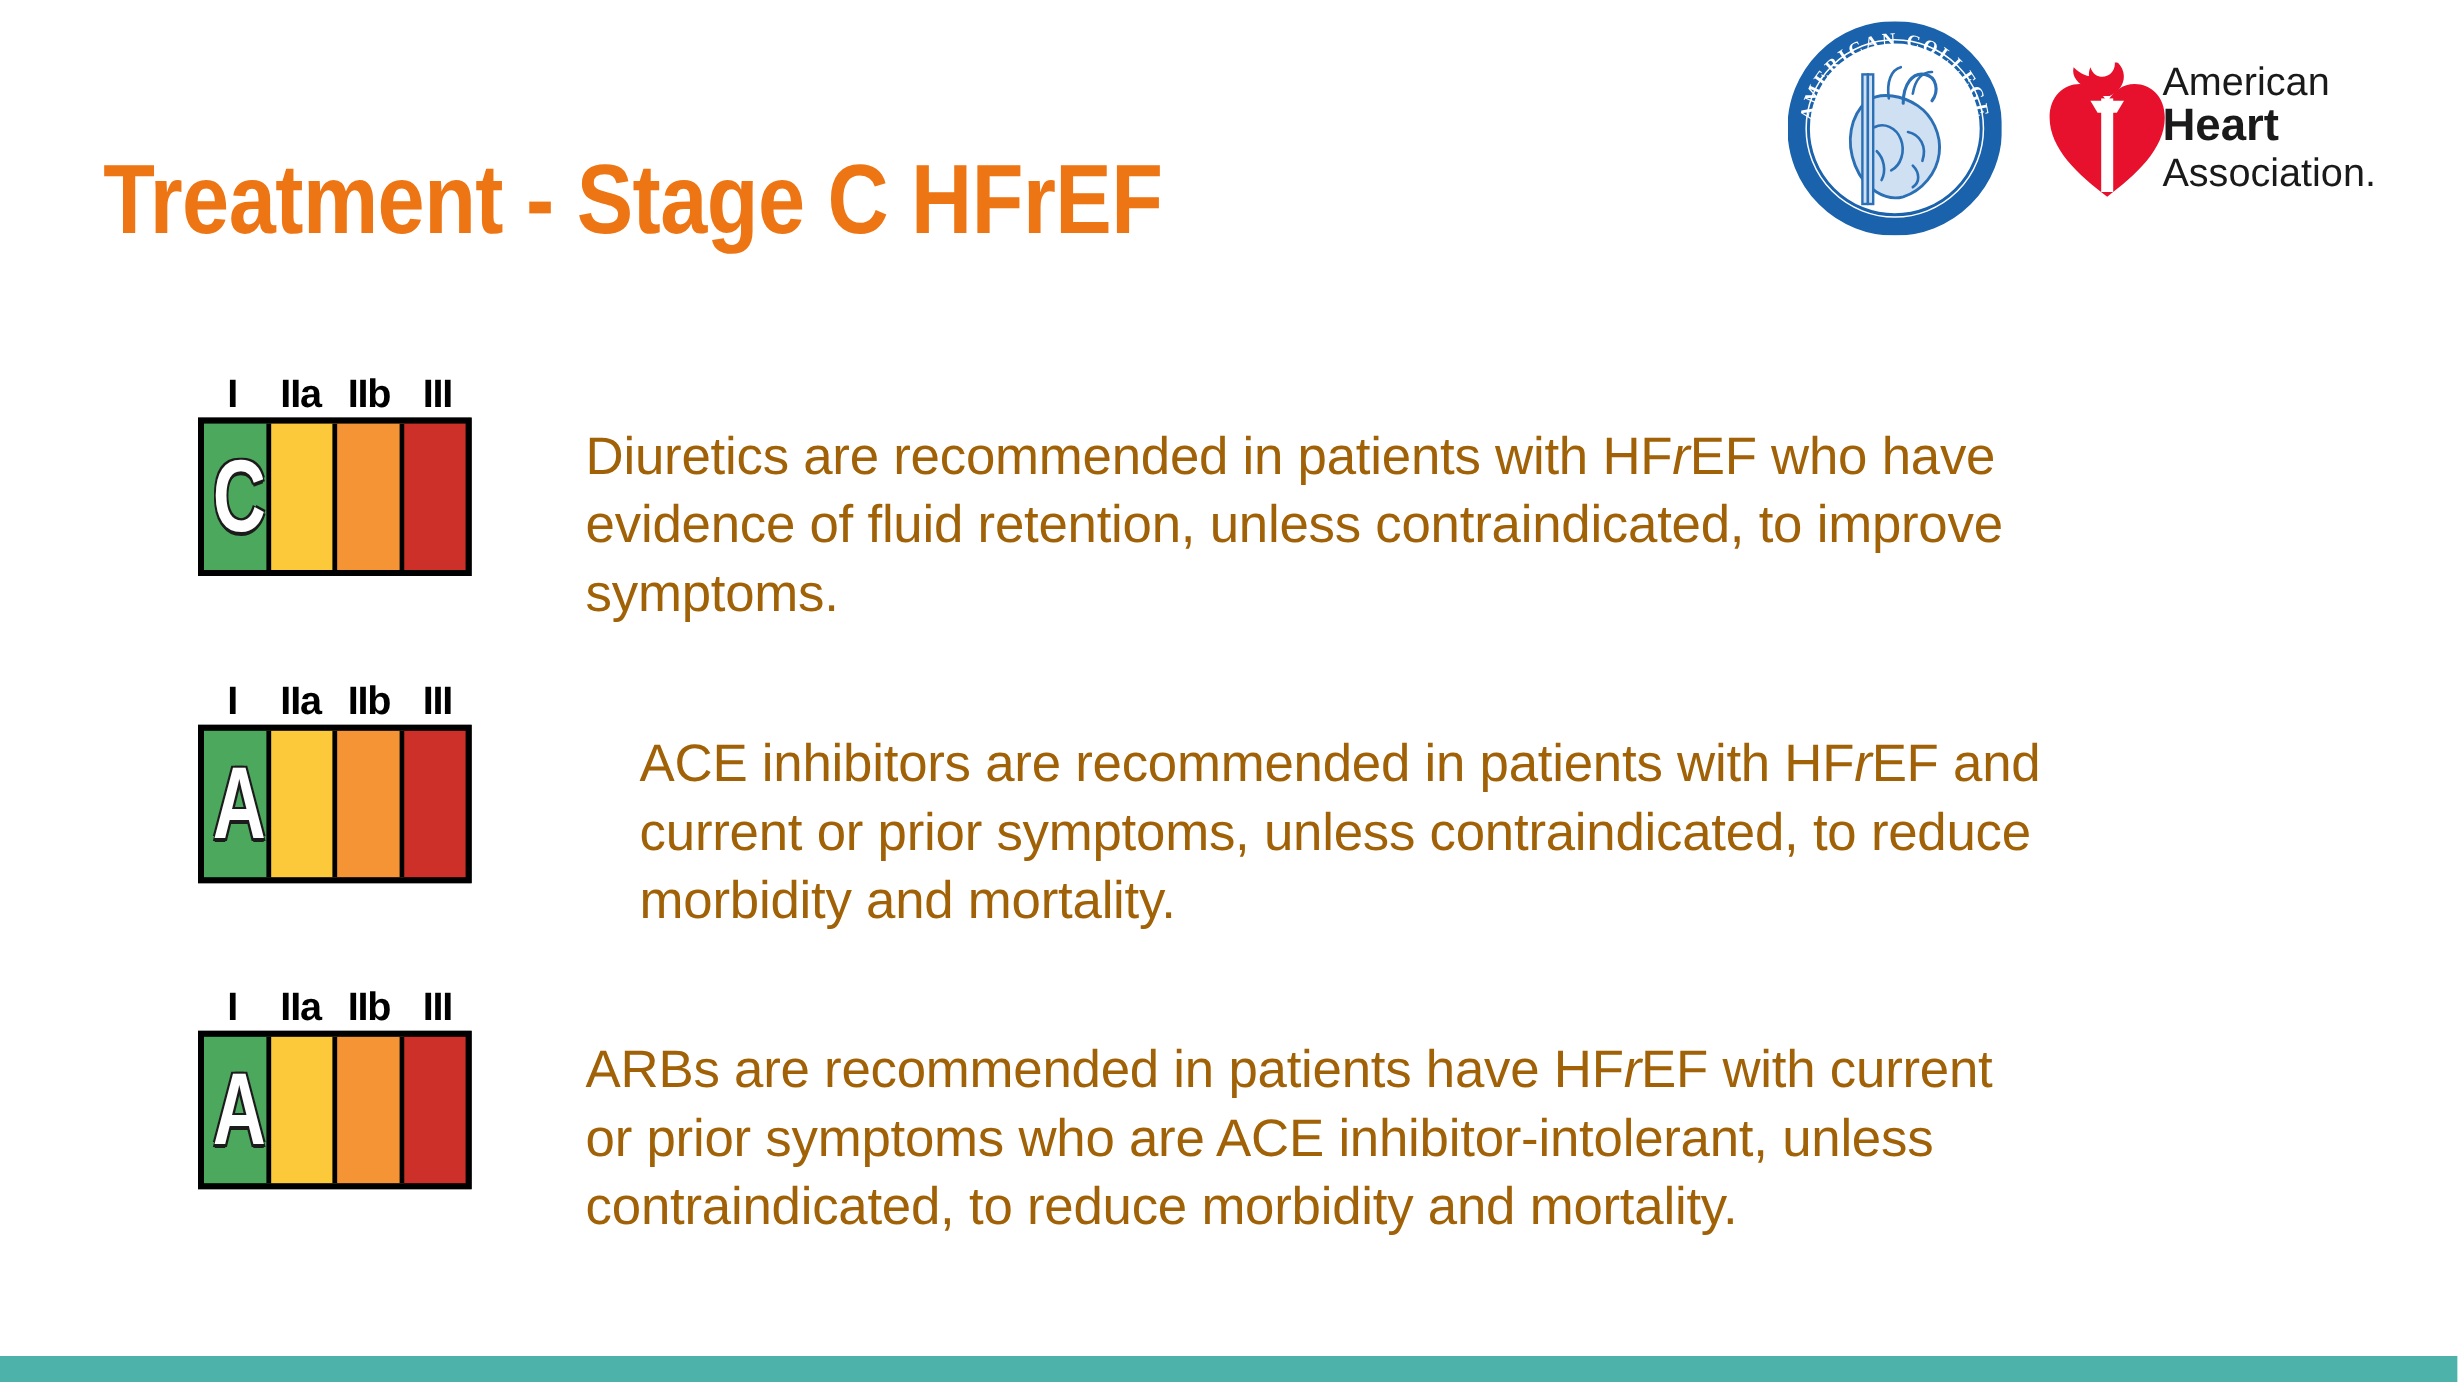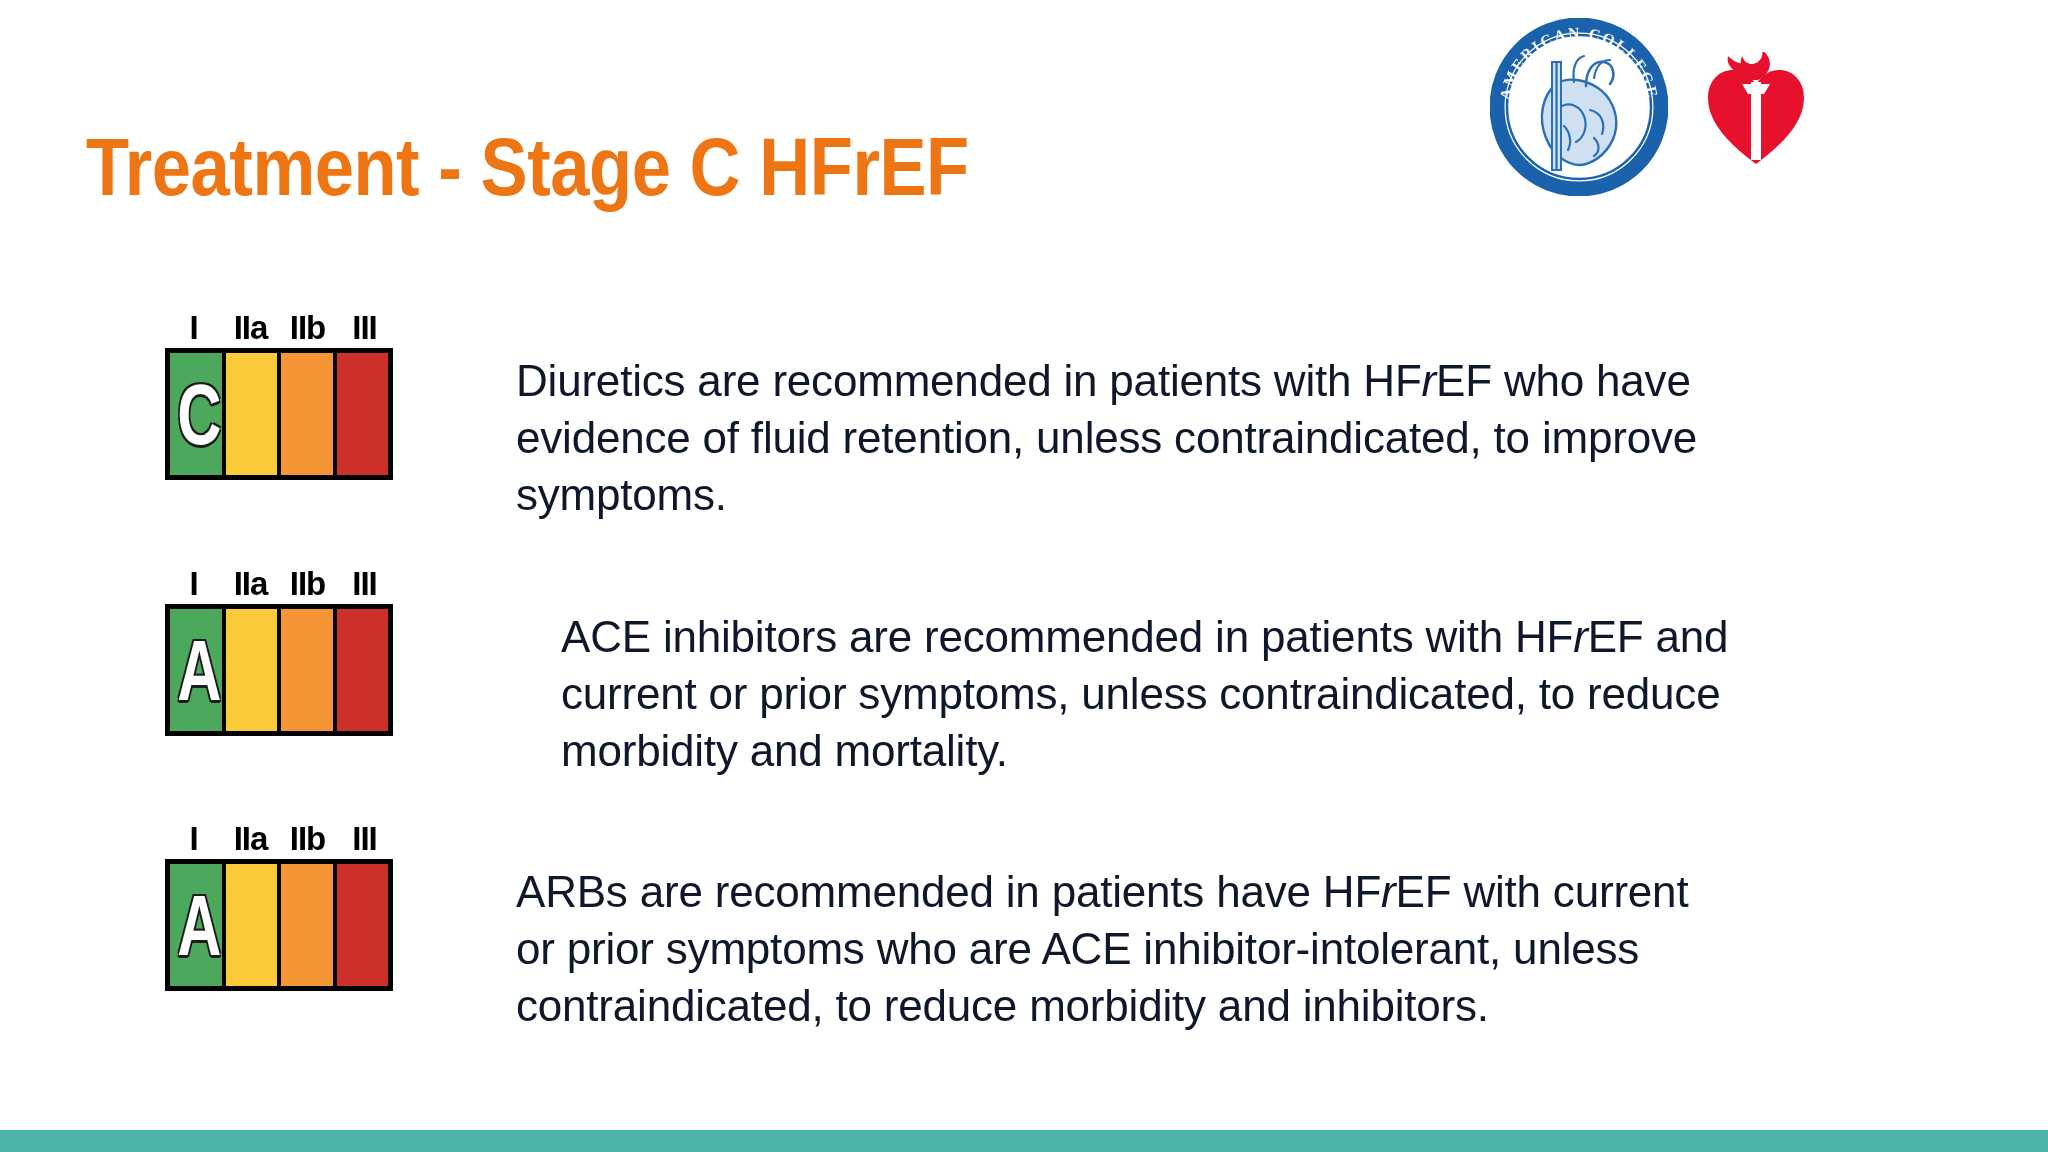--- a/index.html
+++ b/index.html
@@ -142,23 +142,23 @@
     color: #ffffff;
     text-shadow:
       -2px -2px 0 #1c1c1c,  2px -2px 0 #1c1c1c,
       -2px  2px 0 #1c1c1c,  2px  2px 0 #1c1c1c,
        0px  3px 0 #1c1c1c;
   }
 
   
   .rec-text {
     position: absolute;
-    left: 516px;
+    left: 488px;
     width: 1220px;
-    color: #0f172a;
+    color: #a16207;
     font-family: "Liberation Sans", sans-serif;
     font-size: 44px;
     line-height: 57px;
     letter-spacing: -0.2px;
   }
   .rec-text i { font-style: italic; }
 
   
   #rec-row-0 { top: 306px; }
   #rec-row-0 .cor-block { top: 0px; }
@@ -241,20 +241,25 @@
                    C90,18 102,28 102,46 C102,72 78,94 54,112 Z" fill="#e8112d"></path>
 
           <rect x="49" y="30" width="10" height="78" fill="#ffffff"></rect>
 
           <path d="M40,32 L68,32 L62,42 L46,42 Z" fill="#ffffff"></path>
 
           <path d="M54,30 C46,24 40,16 44,6 C46,12 50,14 54,14
                    C60,14 66,8 64,0 C76,8 74,24 60,30 Z" fill="#e8112d" transform="translate(-4,-2)"></path>
           <path d="M38,22 C30,18 24,12 26,4 C32,10 38,12 44,12 L44,26 Z" fill="#e8112d"></path>
         </svg>
+      </div>
+      <div id="aha-wordmark" style="color: rgb(26, 26, 26);">
+        <div class="aha-line1">American</div>
+        <div class="aha-line2">Heart</div>
+        <div class="aha-line3">Association.</div>
       </div>
     </div>
   </div>
 
   <div class="rec-row" id="rec-row-0">
     <div class="cor-block">
       <div class="cor-headers">
         <div class="cor-header">I</div>
         <div class="cor-header">IIa</div>
         <div class="cor-header">IIb</div>
@@ -307,19 +312,19 @@
       <div class="cor-grid">
         <div class="cor-cell" style="background: rgb(76, 168, 92);">
           <div class="cor-loe">A</div>
         </div>
         <div class="cor-cell" style="background: rgb(251, 201, 58);"></div>
         <div class="cor-cell" style="background: rgb(245, 148, 52);"></div>
         <div class="cor-cell" style="background: rgb(204, 48, 40);"></div>
       </div>
     </div>
     <div class="rec-text">
-      <span>ARBs are recommended in patients have HF</span><i>r</i><span>EF with current or prior symptoms who are ACE inhibitor-intolerant, unless contraindicated, to reduce morbidity and inhibitors.</span>
+      <span>ARBs are recommended in patients have HF</span><i>r</i><span>EF with current or prior symptoms who are ACE inhibitor-intolerant, unless contraindicated, to reduce morbidity and mortality.</span>
     </div>
   </div>
 
   <div id="bottom-bar" style="background: rgb(77, 179, 170);"></div>
 
 </div>
 
 </body></html>

